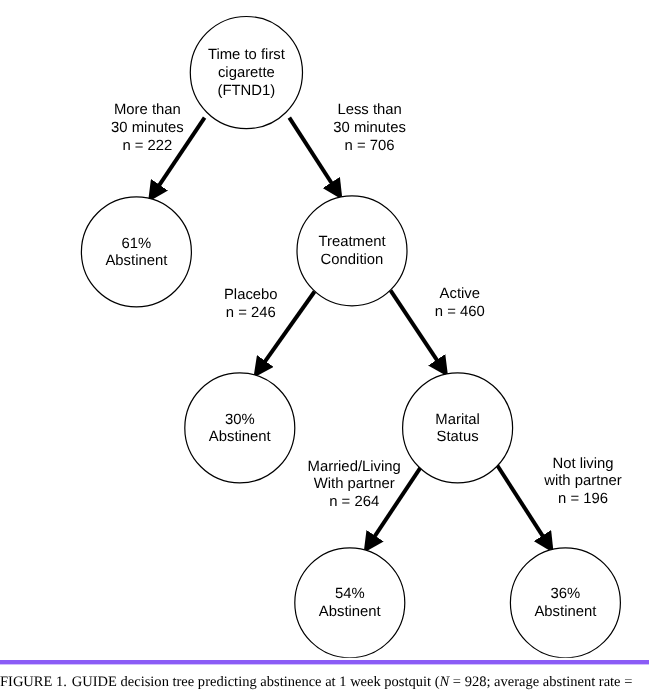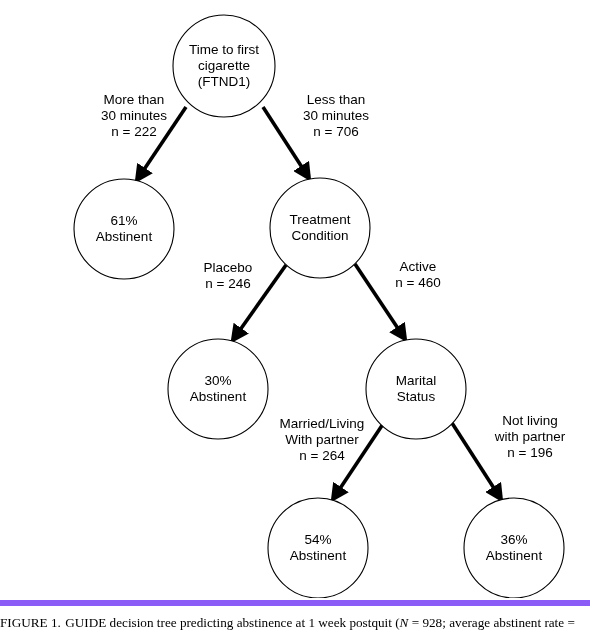--- a/index.html
+++ b/index.html
@@ -49,21 +49,21 @@
     fill: none;
     stroke-width: 3.6;
     stroke-linecap: butt;
   }
   .caption {
     position: absolute;
     left: 0;
     top: 600px;
     width: 590px;
     height: 30px;
-    border-top: 6px solid #8b5cf6;
+    border-top: 4px solid #8b5cf6;
     box-sizing: border-box;
     padding-top: 7px;
     overflow: hidden;
     white-space: nowrap;
   }
   .caption-text {
     font-family: "Liberation Serif", serif;
     font-size: 13.2px;
     color: #000000;
     display: inline;

